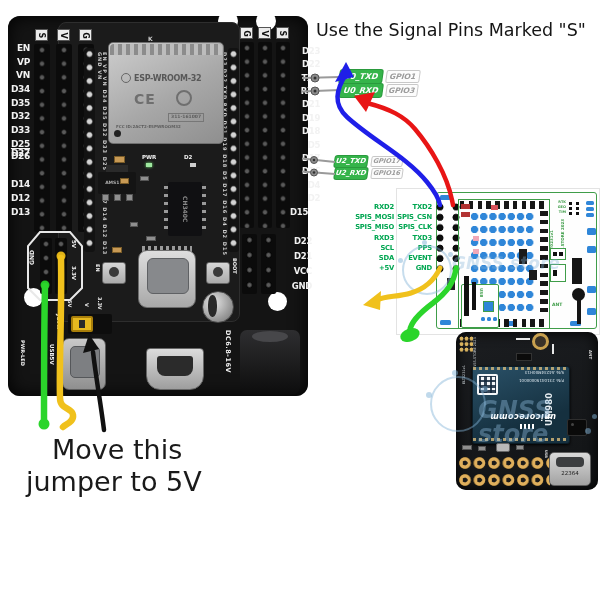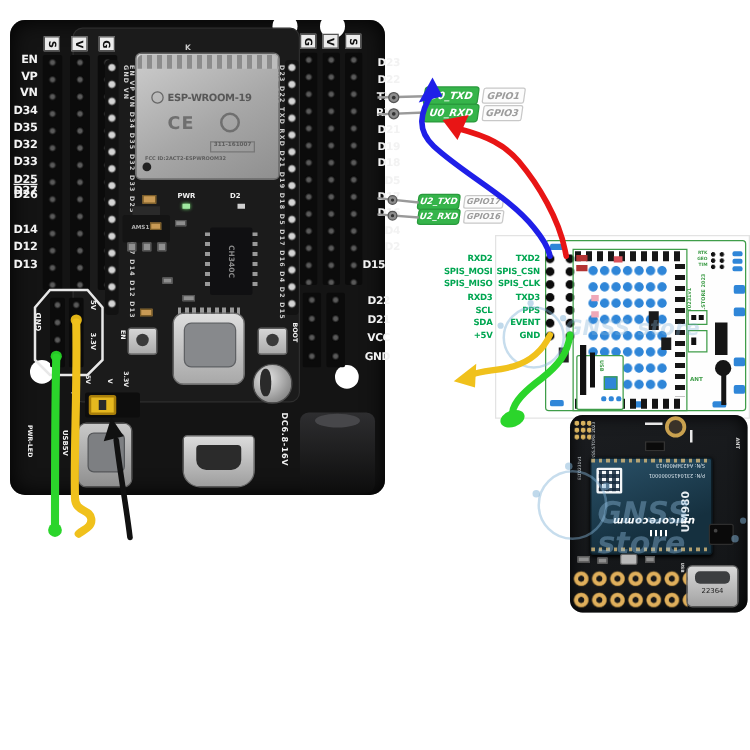--- a/index.html
+++ b/index.html
@@ -113,21 +113,21 @@
 
   <div class="fstrip" style="left:84px;top:48px;width:11px;height:204px;"></div>
   <div class="fstrip" style="left:228px;top:48px;width:11px;height:204px;"></div>
   <div class="lbl v90" style="left:97px;top:52px;font-size:5px;color:#cfcfcf;letter-spacing:1px;height:205px;font-weight:bold;">EN VP VN D34 D35 D32 D33 D25 D26 D27 D14 D12 D13 GND VN</div>
   <div class="lbl v90" style="left:217px;top:52px;font-size:5px;color:#cfcfcf;letter-spacing:1px;height:205px;font-weight:bold;">D23 D22 TXD RXD D21 D19 D18 D5 D17 D16 D4 D2 D15 GND 3V3</div>
 
   <div class="abs" style="left:108px;top:42px;width:116px;height:102px;background:linear-gradient(150deg,#cdcdcd,#a7a7a7 55%,#8f8f8f);border:1px solid #6f6f6f;border-radius:5px;box-sizing:border-box;"></div>
   <div class="abs" style="left:110px;top:44px;width:112px;height:11px;background:repeating-linear-gradient(90deg,#8c8c8c 0 4px,#bdbdbd 4px 8px);border-radius:4px 4px 0 0;"></div>
   <div class="lbl" style="left:148px;top:36px;font-size:6px;color:#ccc;">K</div>
   <div class="abs" style="left:121px;top:73px;width:10px;height:10px;border:1.5px solid #666;border-radius:50%;box-sizing:border-box;"></div>
-  <div class="lbl" style="left:134px;top:75px;font-size:8px;color:#585858;letter-spacing:-0.3px;">ESP-WROOM-19</div>
+  <div class="lbl" style="left:134px;top:75px;font-size:8px;color:#585858;letter-spacing:-0.3px;">ESP-WROOM-32</div>
   <div class="lbl" style="left:134px;top:92px;font-size:14px;color:#6f6f6f;letter-spacing:1px;">CE</div>
   <div class="abs" style="left:176px;top:90px;width:16px;height:16px;border:2px solid #6f6f6f;border-radius:50%;box-sizing:border-box;"></div>
   <div class="lbl" style="left:168px;top:113px;font-size:4.5px;color:#5e5e5e;border:1px solid #777;padding:1px 2px;">311-161007</div>
   <div class="lbl" style="left:116px;top:125px;font-size:4px;color:#5e5e5e;">FCC ID:2ACT2-ESPWROOM32</div>
   <div class="abs" style="left:114px;top:130px;width:7px;height:7px;background:#222;border-radius:50%;"></div>
 
   <div class="lbl" style="left:142px;top:155px;font-size:5.5px;">PWR</div>
   <div class="abs" style="left:146px;top:163px;width:6px;height:4px;background:#9fe8a0;box-shadow:0 0 3px #7fff7f;"></div>
   <div class="lbl" style="left:184px;top:155px;font-size:5.5px;">D2</div>
   <div class="abs" style="left:190px;top:163px;width:6px;height:4px;background:#cfcfcf;"></div>
@@ -185,20 +185,23 @@
   <div class="abs" style="left:62px;top:338px;width:44px;height:52px;background:linear-gradient(#c9c9c9,#8f8f8f);border:1px solid #5c5c5c;border-radius:7px;box-sizing:border-box;"></div>
   <div class="abs" style="left:70px;top:346px;width:28px;height:30px;background:#7d7f82;border-radius:5px;border:1px solid #55575a;"></div>
 
   <div class="abs" style="left:146px;top:348px;width:58px;height:42px;background:linear-gradient(#dcdcdc,#9e9e9e);border:1px solid #666;border-radius:4px 4px 14px 14px;box-sizing:border-box;"></div>
   <div class="abs" style="left:157px;top:356px;width:36px;height:20px;background:#2b2b2b;border-radius:3px 3px 8px 8px;"></div>
 
   <div class="abs" style="left:240px;top:330px;width:60px;height:64px;background:linear-gradient(180deg,#2e2e30,#0d0d0d);border-radius:7px;"></div>
   <div class="abs" style="left:252px;top:331px;width:36px;height:11px;background:#47474a;border-radius:50%;"></div>
   <div class="lbl v90" style="left:224px;top:330px;font-size:6.5px;letter-spacing:0.5px;">DC6.8-16V</div>
 
+  <div class="abs" style="left:316px;top:20px;width:284px;font-size:17.5px;color:#151515;font-family:'DejaVu Sans',sans-serif;">Use the Signal Pins Marked "S"</div>
+  <div class="abs" style="left:52px;top:434px;font-size:27px;color:#1a1a1a;">Move this</div>
+  <div class="abs" style="left:26px;top:466px;font-size:27px;color:#1a1a1a;">jumper to 5V</div>
 
   <div class="badge sig" style="left:340px;top:70px;width:42px;height:13px;font-size:8px;">U0_TXD</div>
   <div class="badge gpio" style="left:386px;top:70px;width:34px;height:13px;font-size:7.5px;">GPIO1</div>
   <div class="badge sig" style="left:340px;top:84px;width:42px;height:13px;font-size:8px;">U0_RXD</div>
   <div class="badge gpio" style="left:386px;top:84px;width:32px;height:13px;font-size:7.5px;">GPIO3</div>
   <div class="badge sig" style="left:335px;top:156px;width:32px;height:11px;font-size:7px;">U2_TXD</div>
   <div class="badge gpio" style="left:371px;top:156px;width:32px;height:11px;font-size:6.5px;">GPIO17</div>
   <div class="badge sig" style="left:335px;top:168px;width:32px;height:11px;font-size:7px;">U2_RXD</div>
   <div class="badge gpio" style="left:371px;top:168px;width:32px;height:11px;font-size:6.5px;">GPIO16</div>
 

